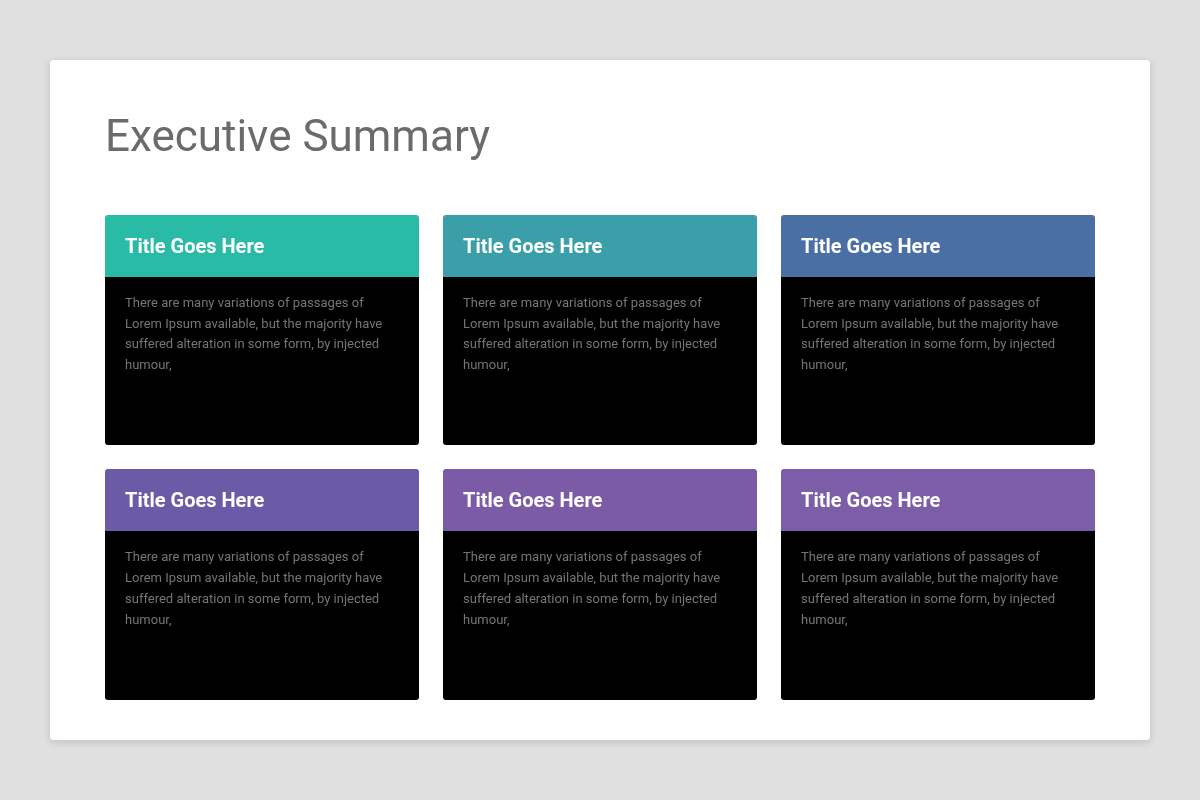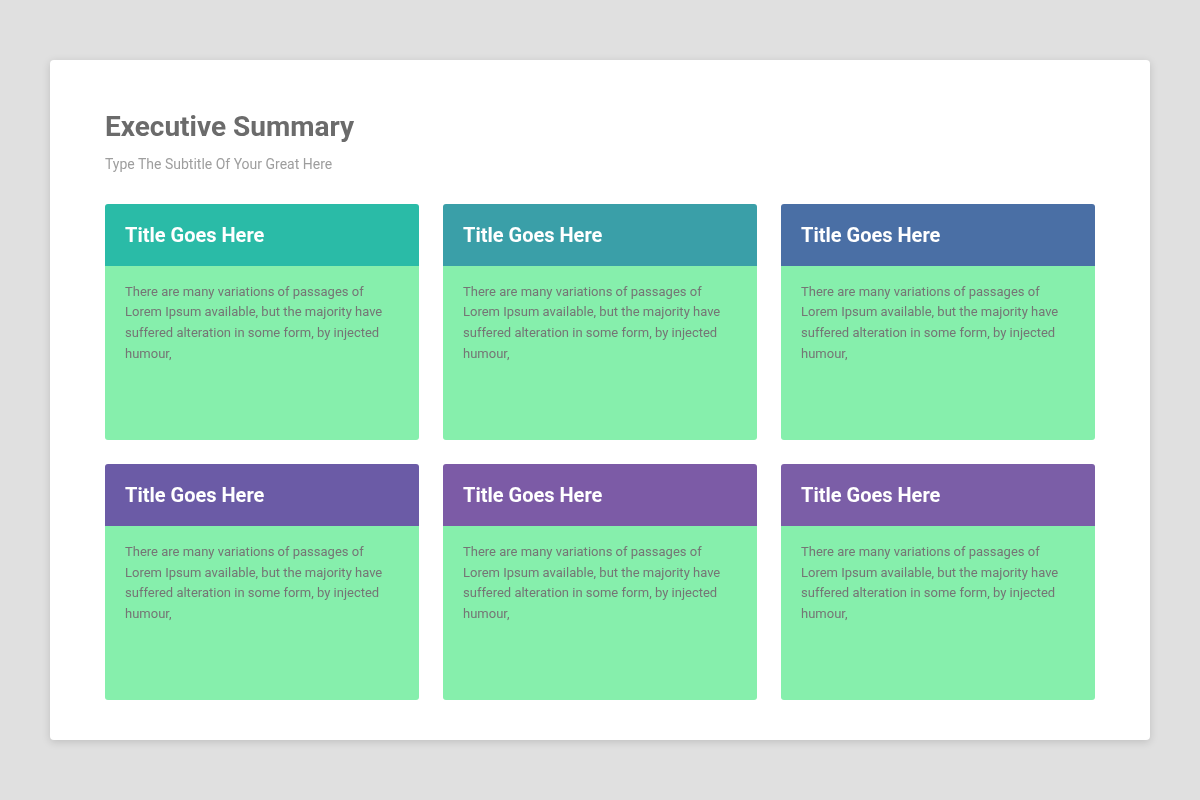--- a/index.html
+++ b/index.html
@@ -27,25 +27,25 @@
       padding: 50px 55px 40px 55px;
       display: flex;
       flex-direction: column;
     }
 
     .slide-header {
       margin-bottom: 32px;
     }
 
     .slide-title {
-      font-size: 28px;
-      font-weight: 700;
+      font-size: 44px;
+      font-weight: 400;
       color: #6b6b6b;
       line-height: 1.2;
-      margin-bottom: 12px;
+      margin-bottom: 20px;
     }
 
     .slide-subtitle {
       font-size: 14px;
       color: #9e9e9e;
       font-weight: 400;
     }
 
     .cards-grid {
       display: grid;
@@ -69,21 +69,21 @@
     }
 
     .card-header-title {
       color: #ffffff;
       font-size: 20px;
       font-weight: 700;
       line-height: 1.3;
     }
 
     .card-body {
-      background: #86efac;
+      background: #000000;
       padding: 16px 20px;
       flex: 1;
     }
 
     .card-body-text {
       font-size: 13px;
       color: #757575;
       line-height: 1.6;
     }
 
@@ -96,21 +96,20 @@
     .card-purple-blue .card-header { background-color: #6b5ba6; }
     .card-medium-purple .card-header { background-color: #7c5ba6; }
     .card-purple .card-header { background-color: #7b5ea7; }
   </style>
 </head>
 <body>
 
 <div class="slide">
   <div class="slide-header">
     <h1 class="slide-title">Executive Summary</h1>
-    <p class="slide-subtitle">Type The Subtitle Of Your Great Here</p>
   </div>
 
   <div class="cards-grid">
   <div class="card card-teal">
         <div class="card-header">
           <span class="card-header-title">Title Goes Here</span>
         </div>
         <div class="card-body">
           <p class="card-body-text">There are many variations of passages of Lorem Ipsum available, but the majority have suffered alteration in some form, by injected humour,</p>
         </div>

